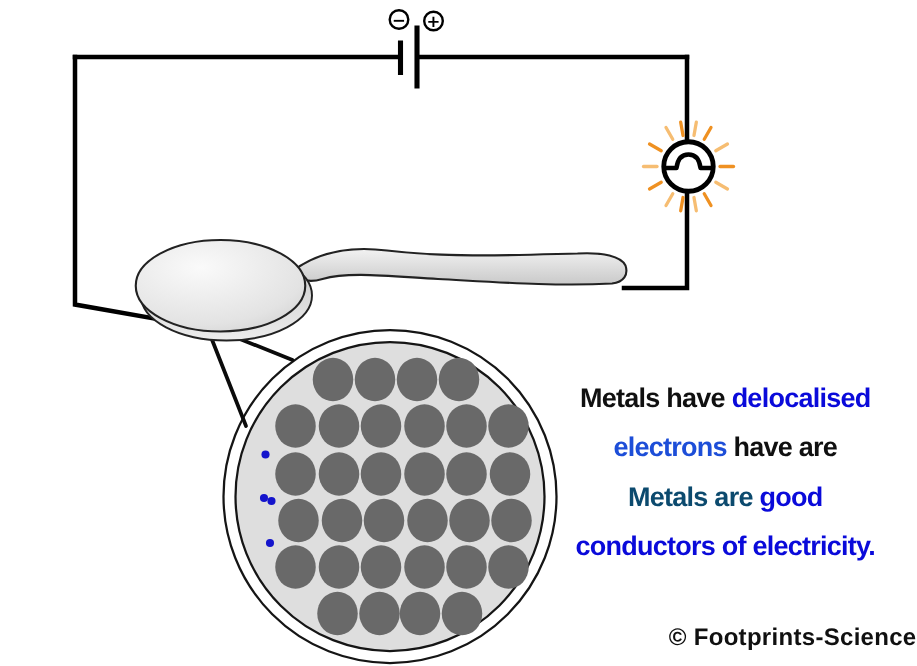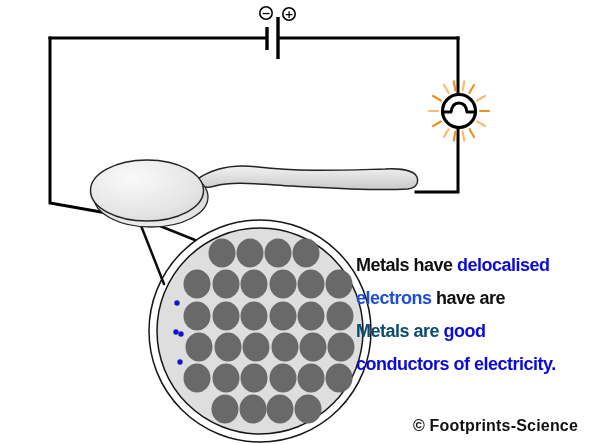--- a/index.html
+++ b/index.html
@@ -13,24 +13,24 @@
             text-anchor:middle;fill:#000;}
   .bulb-circle{fill:#fff;stroke:#000;stroke-width:3.2;}
   .filament{fill:none;stroke:#000;stroke-width:3;stroke-linejoin:round;}
   .ray{stroke-width:2.2;stroke-linecap:round;}
   .outer-lens{fill:#fff;stroke:#151515;stroke-width:1.5;}
   .inner-lens{fill:#dedede;stroke:#151515;stroke-width:1.5;}
   .callout{stroke:#0b0b0b;stroke-width:2.5;stroke-linecap:round;}
   .handle{fill:url(#gradHandle);stroke:#222;stroke-width:1.4;}
   .rim{fill:url(#gradRim);stroke:#222;stroke-width:1.3;}
   .bowl{fill:url(#gradBowl);stroke:#222;stroke-width:1.4;}
-  .caption{position:absolute;left:356px;top:249px;width:255px;
+  .caption{position:absolute;left:356px;top:249px;width:255px;text-align:center;
            font-weight:bold;font-size:18px;letter-spacing:-0.5px;line-height:33px;
            white-space:nowrap;}
-  .credit{position:absolute;left:380px;top:417px;width:231px;text-align:center;
+  .credit{position:absolute;left:380px;top:417px;width:231px;text-align:right;
           font-weight:bold;font-size:16px;color:#101010;letter-spacing:0.2px;}
 </style>
 </head>
 <body>
 
 <div class="stage">
   <svg width="611" height="444" viewBox="0 0 611 444">
     <defs>
       <linearGradient id="gradHandle" x1="0" y1="0" x2="0" y2="1">
         <stop offset="0" stop-color="#f2f2f2"></stop>

